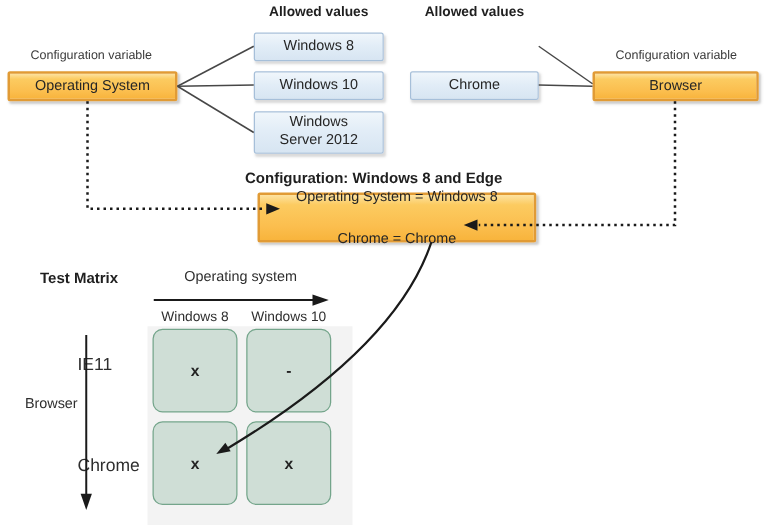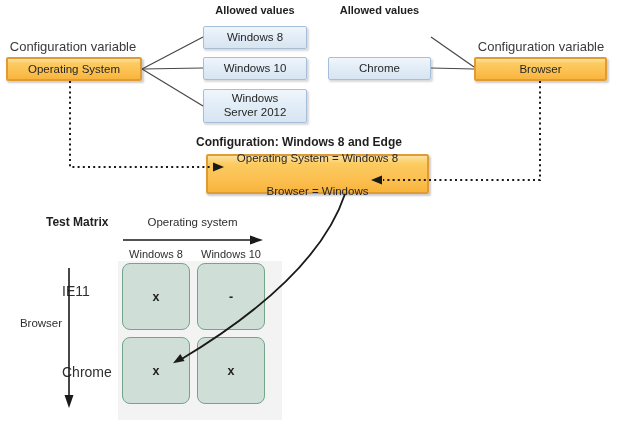--- a/index.html
+++ b/index.html
@@ -1,21 +1,21 @@
 <!DOCTYPE html>
 <html><head>
 <meta charset="utf-8">
 <title>Test configuration diagram</title>
 <style>
   html,body{margin:0;padding:0;background:#ffffff;}
   .canvas{
     position:relative;width:622px;height:425px;background:#ffffff;overflow:hidden;
     font-family:"Liberation Sans","DejaVu Sans",sans-serif;color:#333333;
   }
-  .lbl{position:absolute;font-size:13px;color:#3a3a3a;white-space:nowrap;}
+  .lbl{position:absolute;font-size:10px;color:#3a3a3a;white-space:nowrap;}
   .hdr{position:absolute;font-size:11px;font-weight:bold;color:#1f1f1f;text-align:center;white-space:nowrap;}
   .obox{
     position:absolute;box-sizing:border-box;
     background:linear-gradient(180deg,#fde2a0 0%,#fccb60 22%,#fbbe4e 70%,#f8b43c 100%);
     border:2px solid #e19b35;border-radius:2px;
     box-shadow:1.5px 2px 2px rgba(110,110,110,0.35);
     display:flex;align-items:center;justify-content:center;
     font-size:11.5px;color:#262626;text-align:center;
   }
   .bbox{
@@ -57,24 +57,24 @@
 
   <div class="hdr" style="left:328px;top:4px;width:103px;">Allowed values</div>
   <div class="bbox" style="left:328px;top:57px;width:103px;height:23px;">Chrome</div>
 
   <div class="lbl" style="left:472px;top:39px;width:138px;text-align:center;">Configuration variable</div>
   <div class="obox" style="left:474px;top:57px;width:133px;height:24px;">Browser</div>
 
   <div class="config-title" style="left:196px;top:135px;width:243px;">Configuration: Windows 8 and Edge</div>
   <div class="obox config-box" style="left:206px;top:154px;width:223px;height:40px;">
     <span class="cfg-line">Operating System = Windows 8</span>
-    <span class="cfg-line">Browser = Windows</span>
+    <span class="cfg-line">Chrome = Chrome</span>
   </div>
 
-  <div class="mx-title" style="left:46px;top:215px;">Test Matrix</div>
+  <div class="mx-title" style="left:32px;top:215px;">Test Matrix</div>
   <div class="axis-lbl" style="left:123px;top:216px;width:139px;">Operating system</div>
 
   <div class="panel" style="left:118px;top:261px;width:164px;height:159px;"></div>
 
   <div class="col-lbl" style="left:122px;top:248px;">Windows 8</div>
   <div class="col-lbl" style="left:197px;top:248px;">Windows 10</div>
 
   <div class="row-lbl" style="left:62px;top:283px;">IE11</div>
   <div class="row-lbl" style="left:62px;top:364px;">Chrome</div>
 

